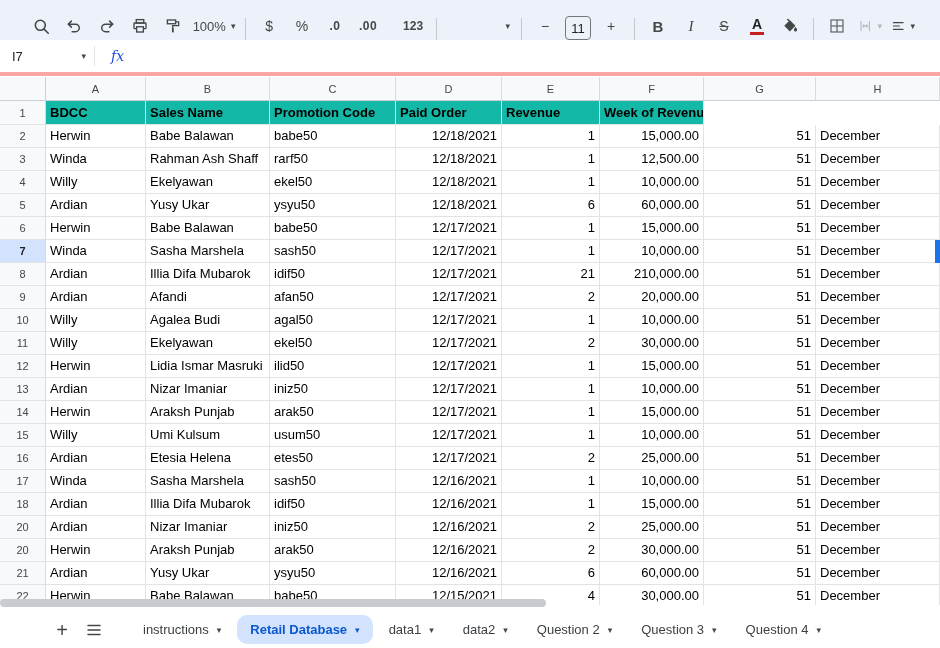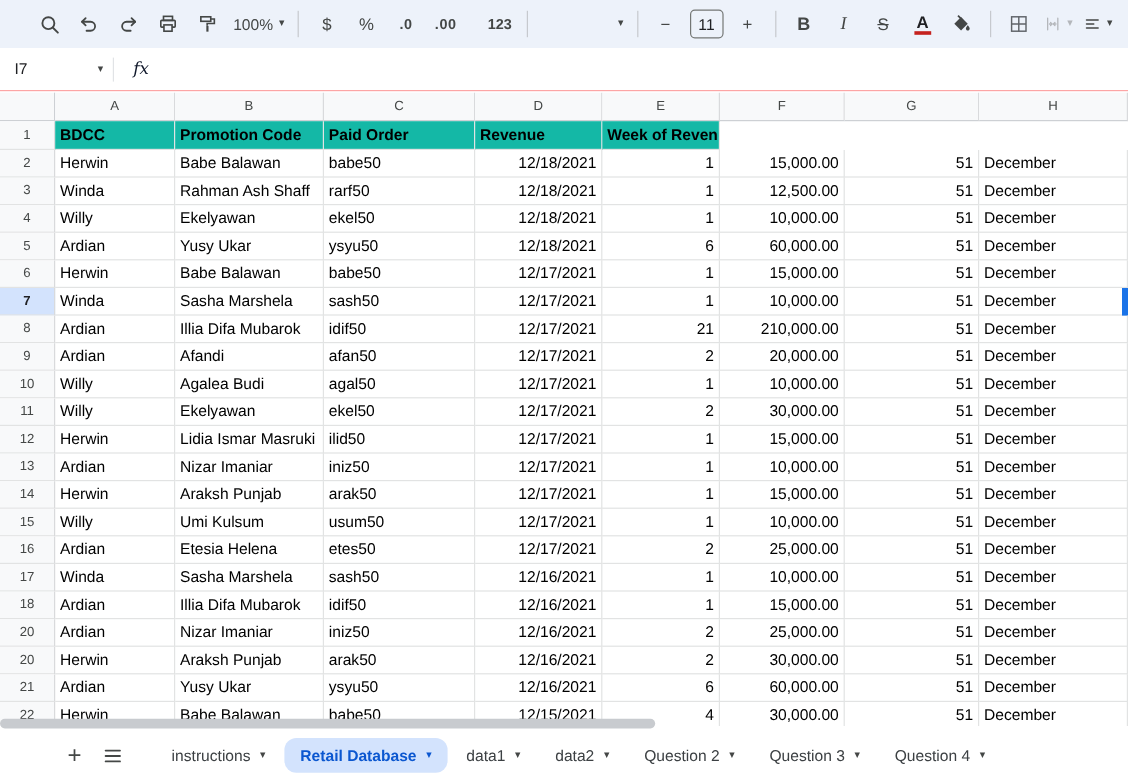--- a/index.html
+++ b/index.html
@@ -1,21 +1,21 @@
 <!DOCTYPE html>
 <html><head>
 <meta charset="utf-8">
 <style>
   * { margin:0; padding:0; box-sizing:border-box; }
   html,body { width:940px; height:648px; overflow:hidden; background:#fff;
     font-family:"Liberation Sans", sans-serif; }
 
   
   .toolbar { position:absolute; top:0; left:0; width:940px; height:40px;
-    background:#edf2fa; display:flex; align-items:center; gap:3px; padding:0 10px 0 26px; }
+    background:#edf2fa; display:flex; align-items:flex-end; gap:3px; padding:0 22px 0 26px; }
   .tbtn { height:28px; min-width:30px; padding:0 3px; border-radius:4px; display:flex;
     align-items:center; justify-content:center; color:#444746; font-size:14px; cursor:default; }
   .tbtn svg { display:block; }
   .tdiv { width:1px; height:22px; background:#c6c9ce; margin:0 5px; flex:none; }
   .caret { font-family:"DejaVu Sans", sans-serif; font-size:9px; color:#444746; margin-left:5px; }
   .zoom-btn { font-size:13px; padding:0 6px; }
   .fmt-small { font-size:12px; font-weight:bold; letter-spacing:0.5px; }
   .fmt-123 { font-size:12px; font-weight:bold;margin-left:12px; }
   .font-dd { width:84px; justify-content:flex-end; }
   .size-box { width:32px; height:24px; border:1px solid #747775; border-radius:4px;
@@ -24,25 +24,25 @@
   .b-bold { font-weight:bold; font-size:15px; }
   .b-italic { font-style:italic; font-size:15px; font-family:"Liberation Serif", serif; }
   .b-strike { font-size:14px; text-decoration:line-through; }
   .b-color span.a { font-size:14px; font-weight:bold; color:#202124; border-bottom:3px solid #c5221f;
     line-height:15px; padding:0 2px; }
   .grayed { color:#b4b7bb; }
   .grayed .caret { color:#b4b7bb; }
 
   
   .formula-bar { position:absolute; top:40px; left:0; width:940px; height:36px;
-    background:#fff; border-bottom:1px solid #fca5a5; display:flex; align-items:center; }
+    background:#fff; border-bottom:4px solid #fca5a5; display:flex; align-items:center; }
   .name-box { width:92px; padding:0 6px 0 12px; display:flex; align-items:center;
     justify-content:space-between; font-size:13px; color:#202124; height:100%; }
   .fbar-div { width:1px; height:20px; background:#e1e3e6; margin:0 8px 0 2px; }
-  .fx { font-family:"DejaVu Serif", serif; font-style:italic; font-size:14px; color:#0f172a;
+  .fx { font-family:"DejaVu Serif", serif; font-style:italic; font-size:14px; color:#1d4ed8;
     padding:0 8px; }
 
   
   .sheet { position:absolute; top:77px; left:0; width:940px; height:528px; overflow:hidden;
     background:#fff; }
   .cols { display:grid; grid-template-columns:46px 100px 124px 126px 106px 98px 104px 112px 124px; }
   .col-letters { height:24px; }
   .corner { background:#f8f9fa; border-right:1px solid #cdd0d4; border-bottom:1px solid #cdd0d4; }
   .col-letter { display:flex; align-items:center; justify-content:center; font-size:11px;
     color:#444746; background:#f8f9fa; border-right:1px solid #d9dadc; border-bottom:1px solid #cdd0d4; }
@@ -186,20 +186,21 @@
       <div class="col-letter">D</div>
       <div class="col-letter">E</div>
       <div class="col-letter">F</div>
       <div class="col-letter">G</div>
       <div class="col-letter">H</div>
     </div>
   <div id="grid">
       <div class="cols gridrow header-row">
         <div class="rownum">1</div>
         <div class="cell">BDCC</div>
+        <div class="cell">Sales Name</div>
         <div class="cell">Promotion Code</div>
         <div class="cell">Paid Order</div>
         <div class="cell">Revenue</div>
         <div class="cell">Week of Revenue</div>
       </div>
       <div class="cols gridrow">
         <div class="rownum">2</div>
         <div class="cell">Herwin</div>
         <div class="cell">Babe Balawan</div>
         <div class="cell">babe50</div>

